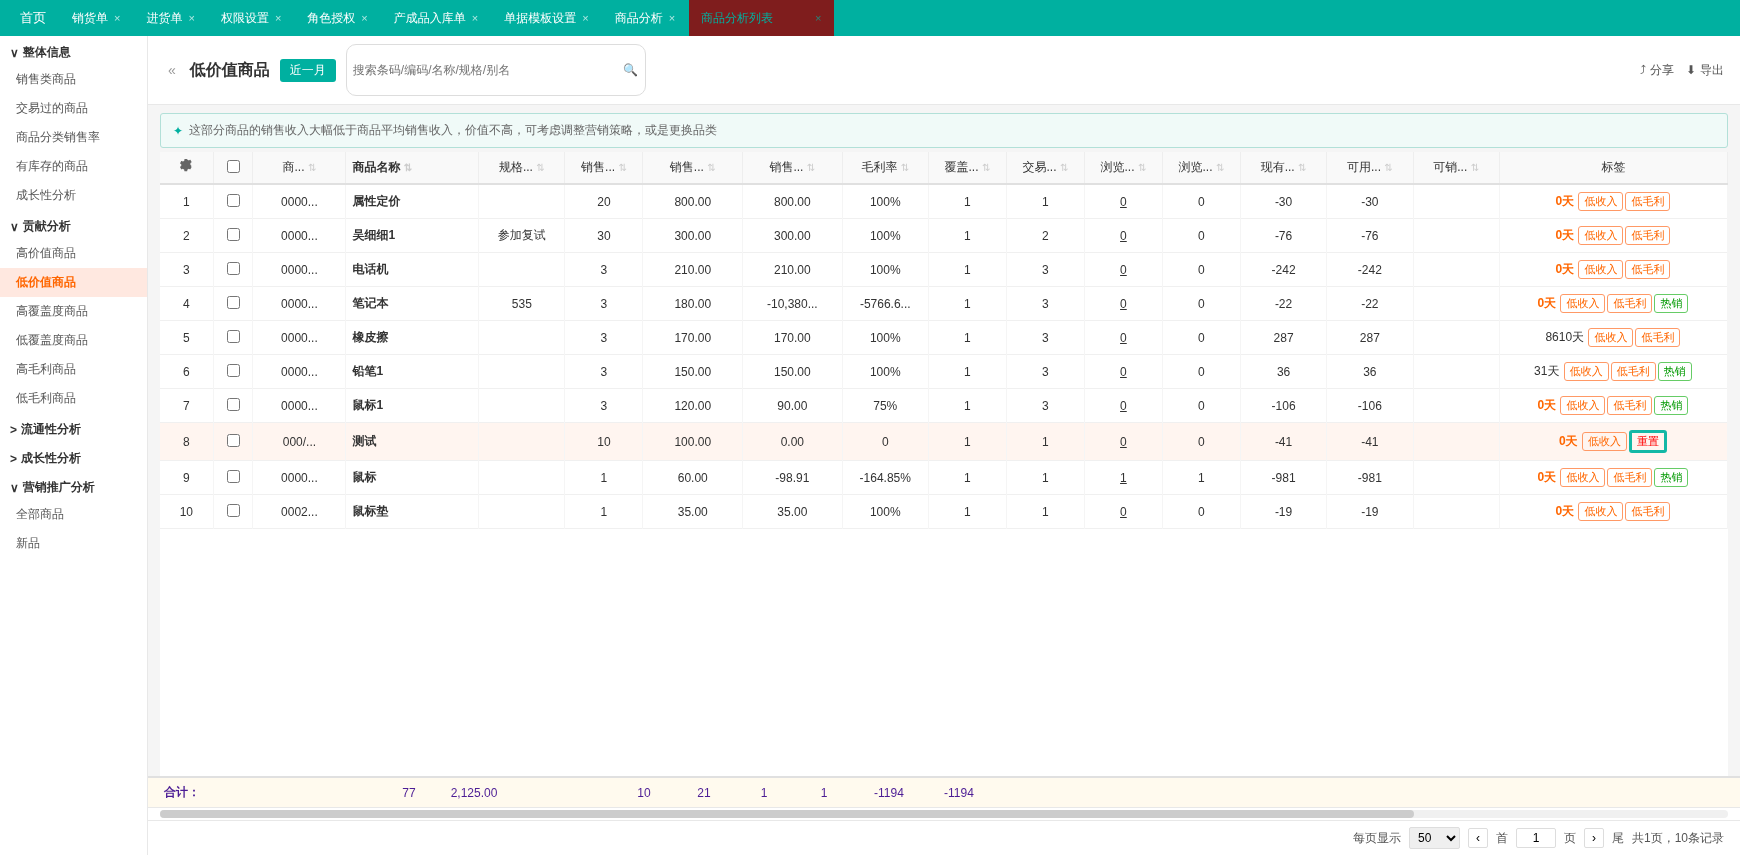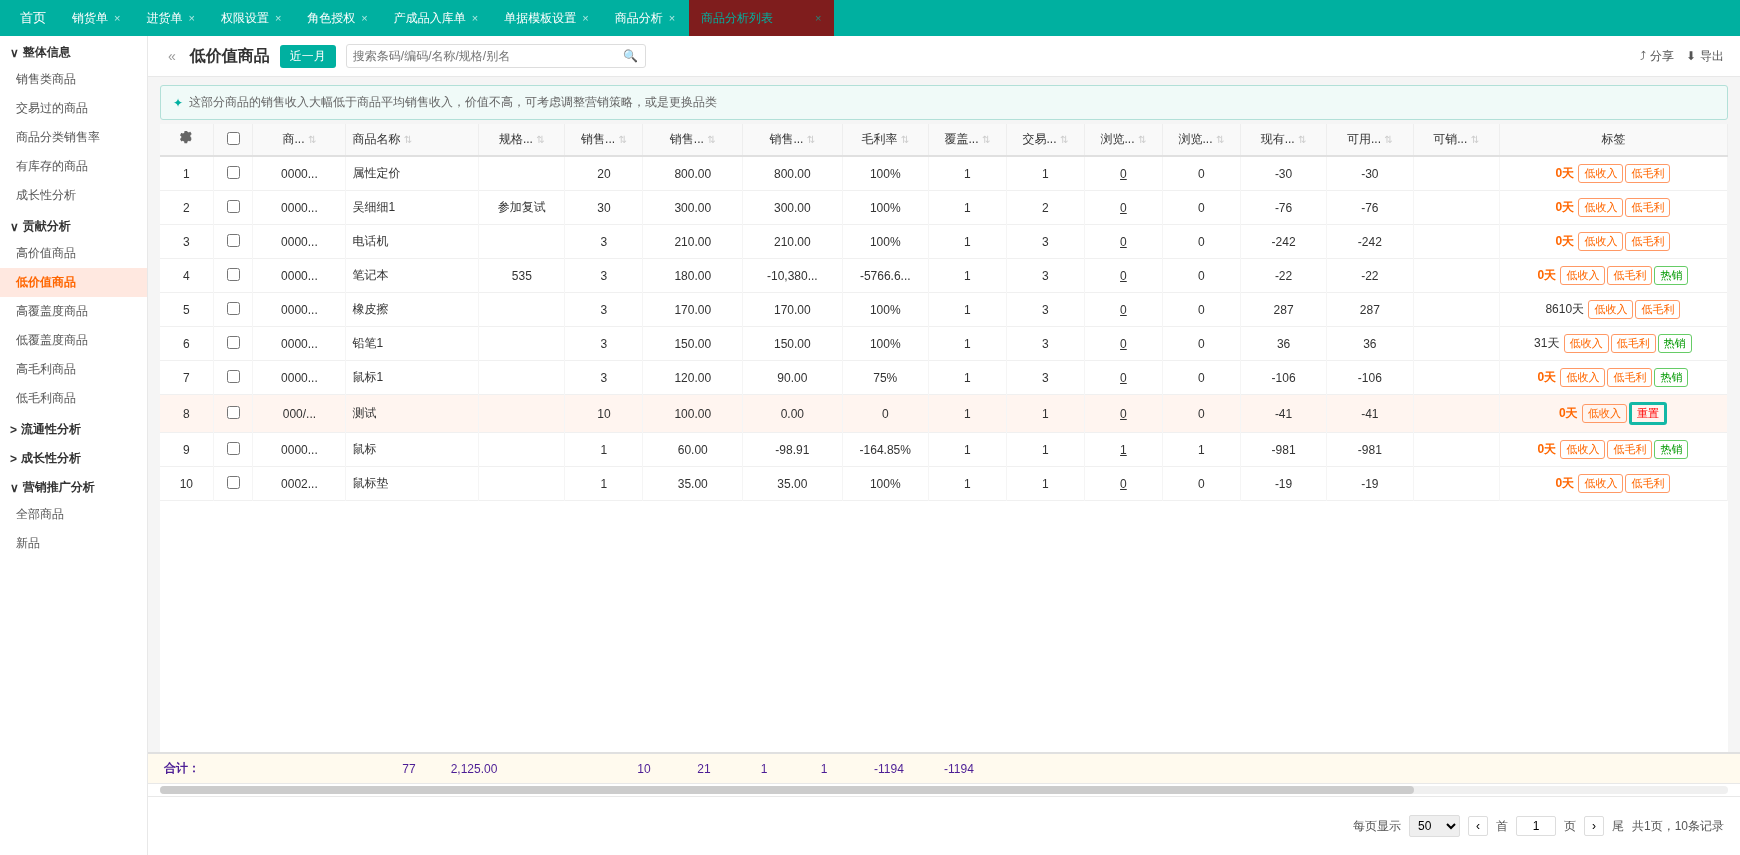--- a/index.html
+++ b/index.html
@@ -90,22 +90,22 @@
       border-radius: 3px;
       cursor: pointer;
       font-size: 12px;
     }
     .search-box {
       flex: 1;
       max-width: 300px;
       display: flex;
       align-items: center;
       border: 1px solid #ddd;
-      border-radius: 3px;
-      padding: 4px 6px;
+      border-radius: 10px;
+      padding: 18px 6px;
       background: #fff;
     }
     .search-box input {
       border: none;
       outline: none;
       flex: 1;
       font-size: 12px;
       color: #999;
     }
     .header-actions {
@@ -200,21 +200,21 @@
       padding: 6px 16px;
       font-size: 12px;
       color: #4c1d95;
       gap: 0;
     }
 
     
     .pagination-bar {
       background: #fff;
       border-top: 1px solid #e8e8e8;
-      padding: 18px 16px;
+      padding: 6px 16px;
       display: flex;
       align-items: center;
       justify-content: flex-end;
       gap: 8px;
       font-size: 12px;
       color: #555;
     }
     .page-btn {
       border: 1px solid #ddd;
       background: #fff;
@@ -237,21 +237,21 @@
     }
 
     
     ::-webkit-scrollbar { width: 6px; height: 6px; }
     ::-webkit-scrollbar-track { background: #f1f1f1; }
     ::-webkit-scrollbar-thumb { background: #ccc; border-radius: 3px; }
 
     .col-num { width: 40px; }
     .col-check { width: 30px; }
     .col-code { width: 70px; }
-    .col-name { width: 100px; text-align: left; }
+    .col-name { width: 100px; text-align: left; font-weight: bold; }
     .col-spec { width: 65px; }
     .col-num2 { width: 50px; }
     .col-price { width: 75px; }
     .col-rate { width: 65px; }
     .col-cover { width: 55px; }
     .col-trade { width: 55px; }
     .col-browse { width: 55px; }
     .col-browse2 { width: 55px; }
     .col-stock { width: 65px; }
     .col-avail { width: 65px; }

